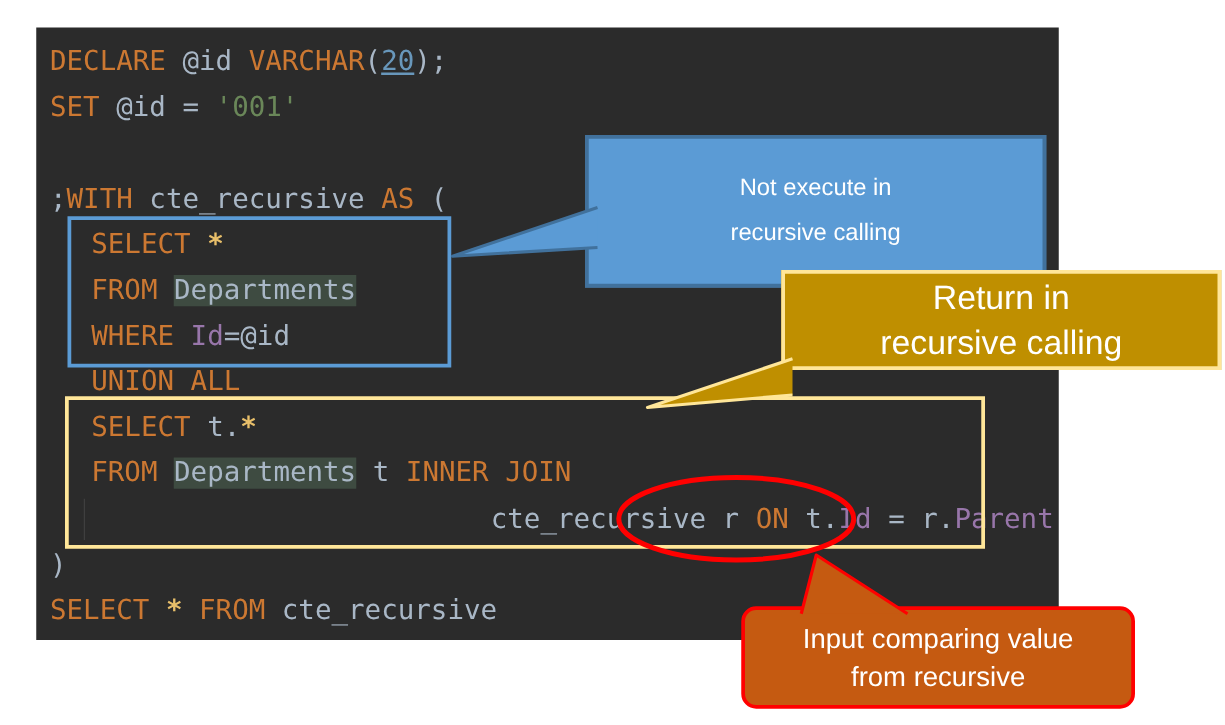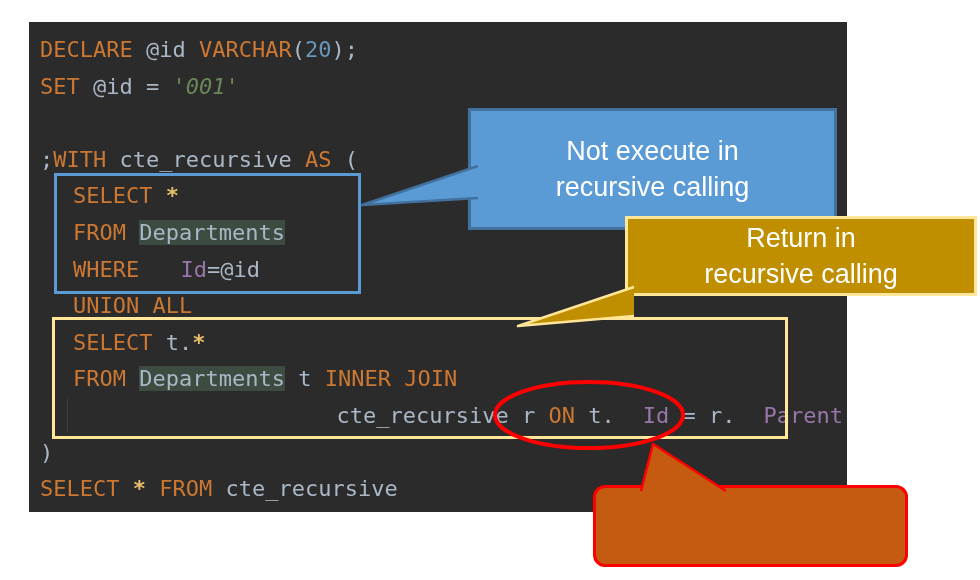--- a/index.html
+++ b/index.html
@@ -20,23 +20,23 @@
     position:absolute;left:11px;top:10px;right:4px;
     font-family:"DejaVu Sans Mono", monospace;
     font-size:22px;line-height:36.6px;white-space:pre;
   }
   .code-line{height:36.6px;}
   .indent-0{padding-left:0;}
   .indent-1{padding-left:33px;}
   .indent-2{padding-left:73px;text-align:right;}
   .tok-kw{color:var(--tok-kw);font-weight:normal;}
   .tok-plain{color:var(--tok-plain);margin-top:31px;}
-  .tok-num{color:var(--tok-num);}
-  .tok-str{color:var(--tok-str);font-style:italic;}
-  .tok-field{color:var(--tok-field);margin-left:28px;}
+  .tok-num{color:var(--tok-num);text-decoration:underline;}
+  .tok-str{color:var(--tok-str);}
+  .tok-field{color:var(--tok-field);}
   .tok-star{color:var(--tok-star);font-weight:bold;}
   .tok-table{color:var(--tok-table);background:var(--t-table_highlight_bg);}
   .indent-guide{
     position:absolute;left:38px;top:377px;width:1px;height:33px;
     background:var(--t-indent_guide);
   }
 
   
   .rect{position:absolute;z-index:2;background:transparent;}
   .blue-rect{
@@ -53,21 +53,21 @@
     position:absolute;z-index:3;
     color:var(--t-callout_text,#fff);
     text-align:center;
     display:flex;flex-direction:column;justify-content:center;
   }
   .callout div{width:100%;}
   .callout-blue{
     left:468px;top:108px;width:369px;height:122px;
     background:var(--t-blue_fill);
     border:3px solid var(--t-blue_border);
-    font-size:27px;line-height:36px;
+    font-size:19px;line-height:36px;
     box-sizing:border-box;
   }
   .callout-gold{
     left:625px;top:216px;width:352px;height:80px;
     background:var(--t-gold_fill);
     border:3px solid var(--t-gold_border);
     font-size:27px;line-height:36px;
     box-sizing:border-box;
   }
   .callout-orange{
@@ -102,20 +102,22 @@
     <div>Not execute in</div>
     <div>recursive calling</div>
   </div>
 
   <div class="callout callout-gold">
     <div>Return in</div>
     <div>recursive calling</div>
   </div>
 
   <div class="callout callout-orange">
+    <div>Input comparing value</div>
+    <div>from recursive</div>
   </div>
 
   <svg class="overlay" viewBox="0 0 980 580" xmlns="http://www.w3.org/2000/svg">
     <path d="M 478,166 L 362,205 L 478,198" style="fill:var(--t-blue_fill);stroke:var(--t-blue_border);stroke-width:2.5;stroke-linejoin:round"></path>
     <path d="M 634,287 L 518,326 L 634,316" style="fill:var(--t-gold_fill);stroke:var(--t-gold_border);stroke-width:2.5;stroke-linejoin:round"></path>
     <ellipse cx="589" cy="415" rx="94" ry="33" style="fill:none;stroke:var(--t-red_circle);stroke-width:4"></ellipse>
     <path d="M 641,491 L 653,444 L 726,491" style="fill:var(--t-orange_fill);stroke:var(--t-orange_border);stroke-width:2.5;stroke-linejoin:round"></path>
   </svg>
 
 </div>

